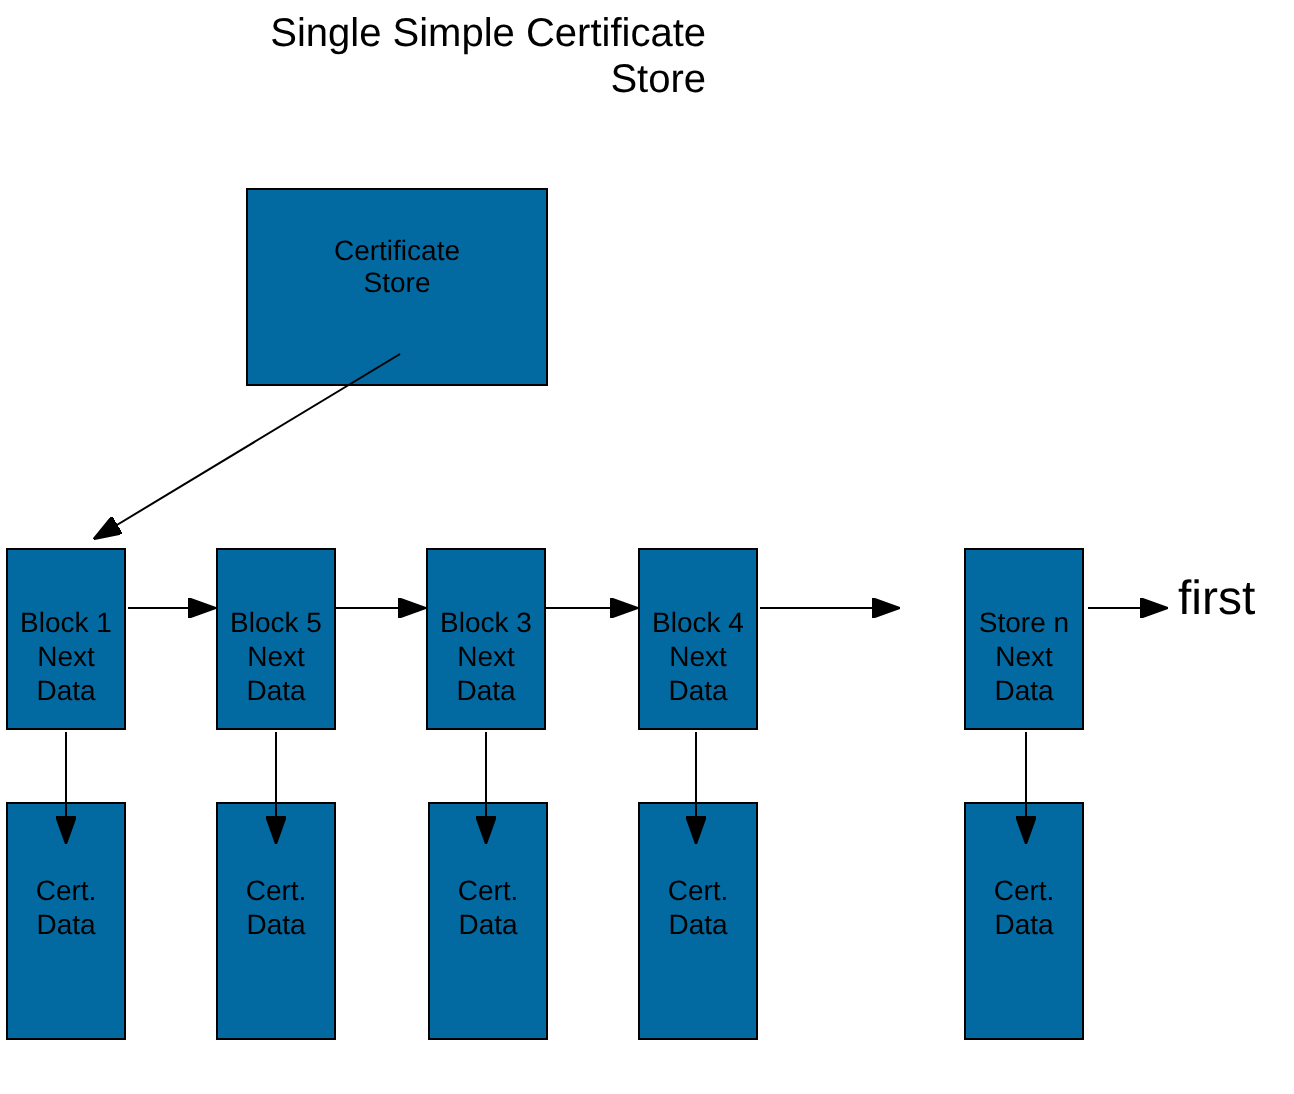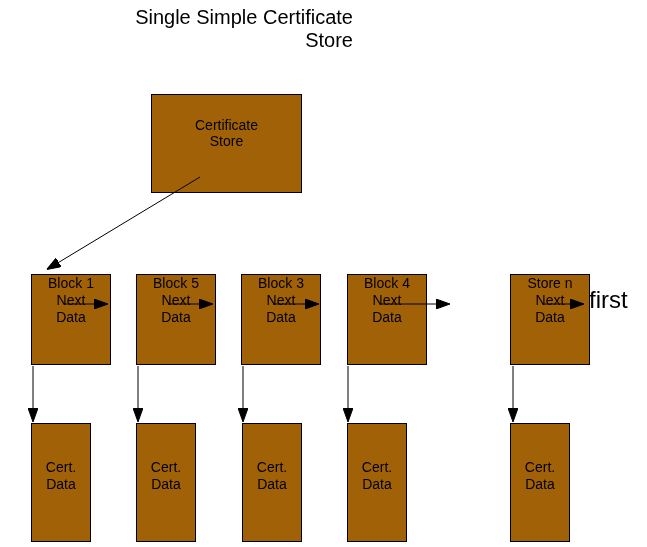--- a/index.html
+++ b/index.html
@@ -32,44 +32,43 @@
     width: 300px;
     text-align: right;
     font-size: 20px;
     line-height: 23px;
     z-index: 2;
   }
   .box {
     position: absolute;
     box-sizing: border-box;
     border: 1px solid #000000;
-    background: #a16207;
+    background: #0369a1;
     text-align: center;
     z-index: 1;
-    margin-left: 28px;
   }
   .store-box {
     left: 123px;
     top: 94px;
     width: 151px;
     height: 99px;
     font-size: 14px;
     line-height: 16px;
     padding-top: 22px;
   }
   .block-box {
     top: 274px;
-    width: 80px;
+    width: 60px;
     height: 91px;
     font-size: 14px;
     line-height: 17px;
-    padding-top: 0;
+    padding-top: 28px;
   }
   .cert-box {
-    top: 423px;
+    top: 401px;
     width: 60px;
     height: 119px;
     font-size: 14px;
     line-height: 17px;
     padding-top: 35px;
   }
   .pos-b1 { left: 3px; }
   .pos-b2 { left: 108px; }
   .pos-b3 { left: 213px; }
   .pos-b4 { left: 319px; }

